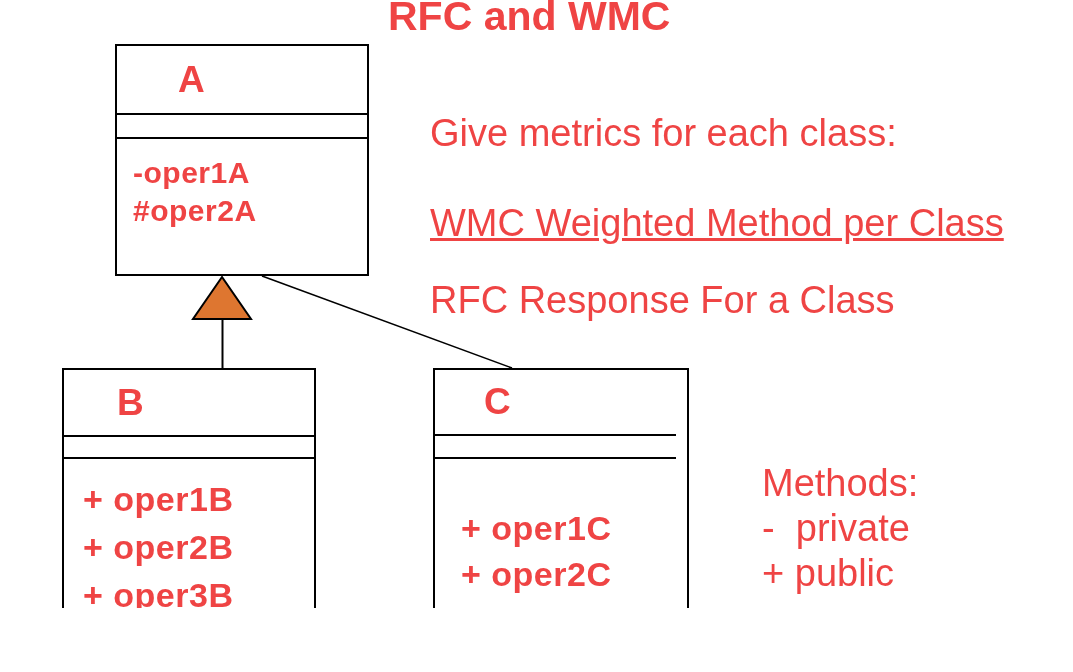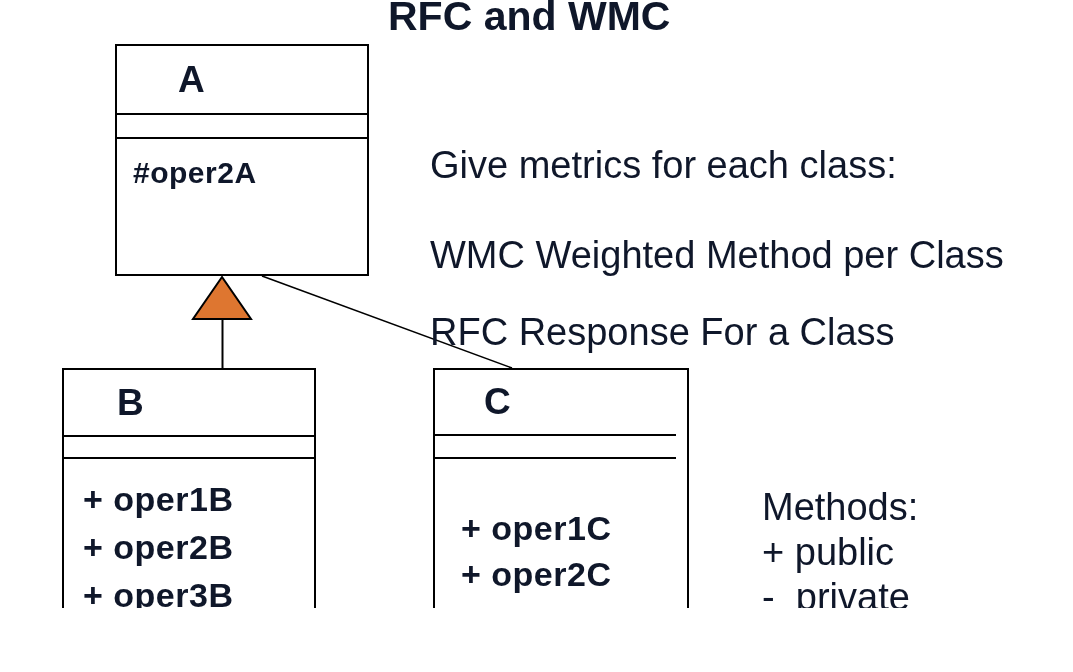--- a/index.html
+++ b/index.html
@@ -6,21 +6,21 @@
     margin: 0;
     padding: 0;
     background: #ffffff;
   }
   .canvas {
     position: relative;
     width: 1073px;
     height: 608px;
     background: #ffffff;
     font-family: "Liberation Sans", sans-serif;
-    color: #0f172a;
+    color: #ef4444;
     overflow: hidden;
   }
   .connectors {
     position: absolute;
     left: 0; top: 0;
     width: 1073px; height: 672px;
   }
   .slide-title {
     position: absolute;
     left: 388px; top: -7px;
@@ -72,28 +72,27 @@
   .members-a { font-size: 30px; line-height: 38px; padding: 15px 0 0 16px; }
   .members-b { font-size: 34px; line-height: 48px; padding: 16px 0 0 19px; }
   .members-c { font-size: 34px; line-height: 46px; padding: 48px 4px 0 26px; }
   .member { white-space: pre; }
   .note {
     position: absolute;
     left: 430px;
     font-size: 38px;
     line-height: 44px;
     white-space: nowrap;
-    margin-top: 32px;
   }
   .note-1 { top: 111px; }
-  .note-2 { top: 201px; }
+  .note-2 { top: 201px; text-decoration: underline; }
   .note-3 { top: 278px; }
   .legend {
     position: absolute;
-    left: 762px; top: 485px;
+    left: 762px; top: 461px;
     font-size: 38px;
     line-height: 45px;
   }
   .legend-line { white-space: pre; }
 </style>
 </head>
 <body>
 
 <div class="canvas">
 
@@ -102,20 +101,21 @@
     <line x1="222.5" y1="318" x2="222.5" y2="369" stroke="#000000" stroke-width="2"></line>
     <polygon points="222,277 193,319 251,319" stroke="#000000" stroke-width="2" fill="#DE7630"></polygon>
   </svg>
 
   <div class="slide-title">RFC and WMC</div>
 
   <div class="uml-class class-a">
     <div class="uml-name name-a with-sep">A</div>
     <div class="uml-empty empty-a with-sep"></div>
     <div class="uml-members members-a">
+      <div class="member">-oper1A</div>
       <div class="member">#oper2A</div>
     </div>
   </div>
 
   <div class="uml-class class-b">
     <div class="uml-name name-b with-sep">B</div>
     <div class="uml-empty empty-b with-sep"></div>
     <div class="uml-members members-b">
       <div class="member">+ oper1B</div>
       <div class="member">+ oper2B</div>
@@ -133,17 +133,17 @@
       <div class="member">+ oper2C</div>
     </div>
   </div>
 
   <div class="note note-1">Give metrics for each class:</div>
   <div class="note note-2">WMC Weighted Method per Class</div>
   <div class="note note-3">RFC Response For a Class</div>
 
   <div class="legend">
     <div class="legend-line">Methods:</div>
+    <div class="legend-line">-  private</div>
     <div class="legend-line">+ public</div>
-    <div class="legend-line">-  private</div>
   </div>
 
 </div>
 
 </body></html>

